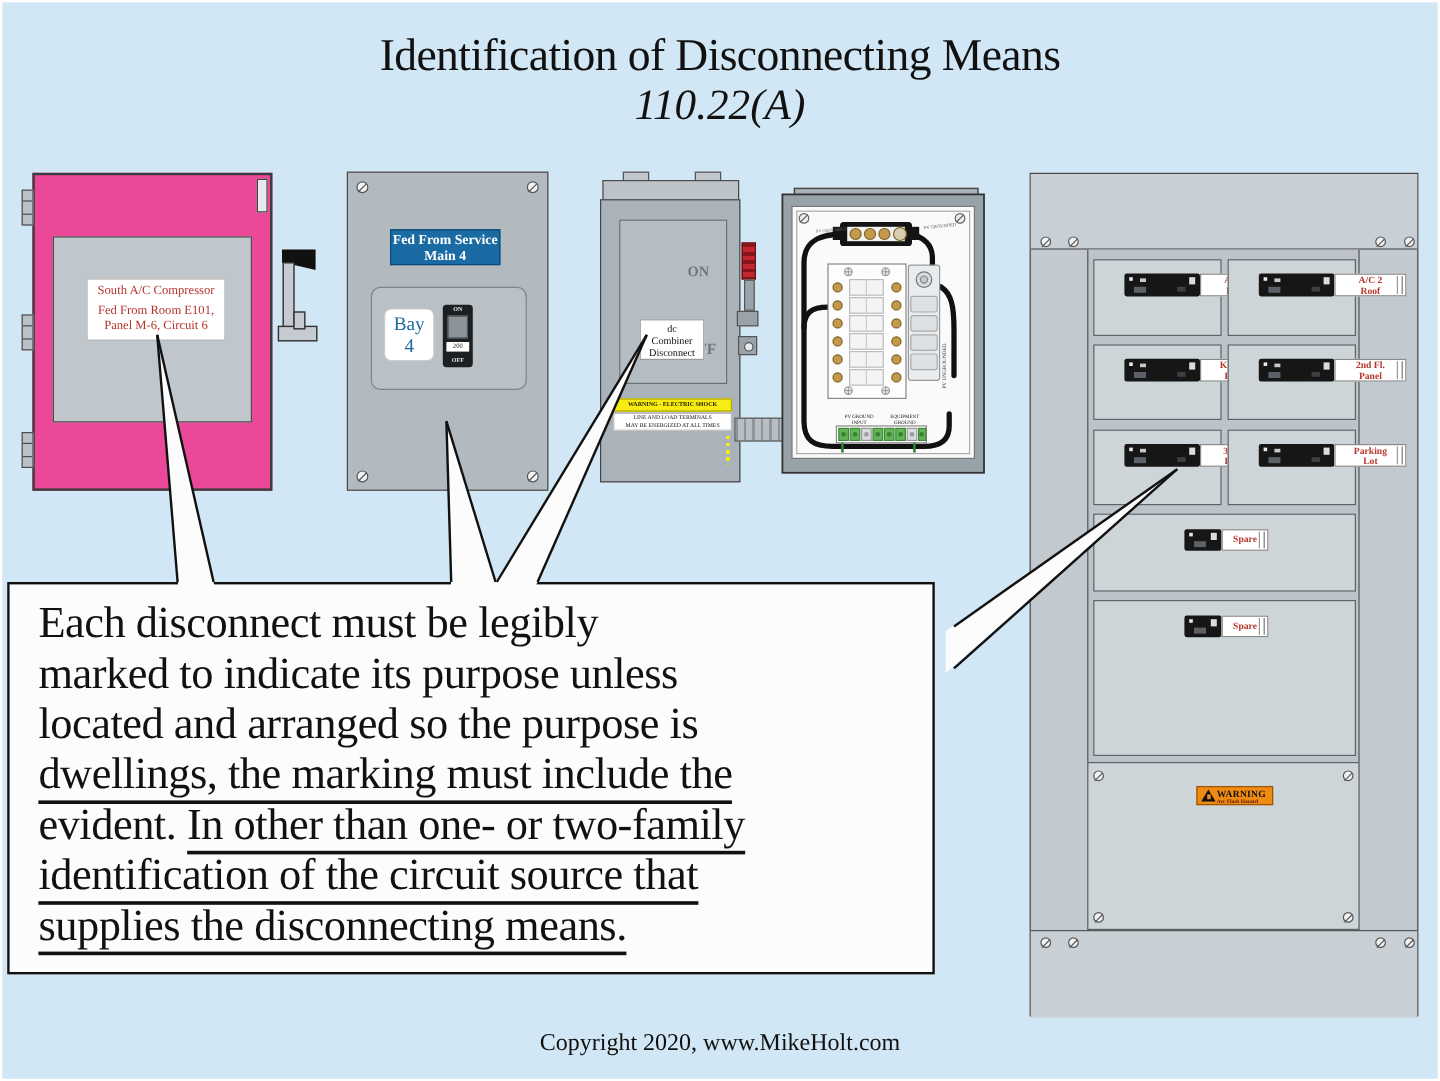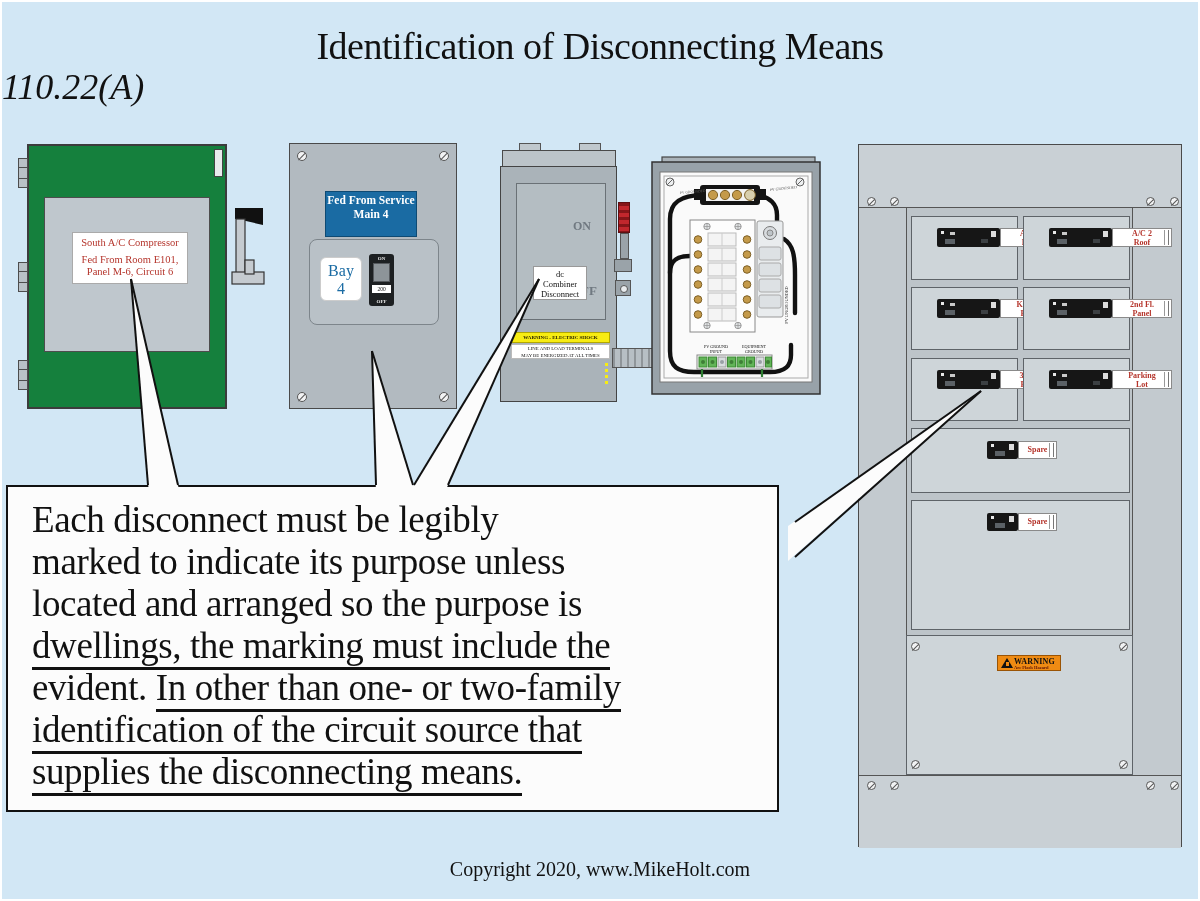--- a/index.html
+++ b/index.html
@@ -1,49 +1,49 @@
 <!DOCTYPE html>
 <html><head>
 <meta charset="utf-8">
 <style>
   html,body{margin:0;padding:0;background:#9db4c2;}
   #canvas{position:relative;width:1200px;height:901px;background:#d2e7f5;overflow:hidden;
           font-family:Liberation Serif, serif;border:2px solid #fff;box-sizing:border-box;}
   .abs{position:absolute;}
   
   #title1{left:0;right:0;top:22px;text-align:center;font-size:38px;color:#111;letter-spacing:-0.5px;}
-  #title2{left:0;right:0;top:64px;font-size:36px;font-style:italic;color:#111;}
+  #title2{left:0;right:0;top:64px;text-align:center;font-size:36px;font-style:italic;color:#111;}
   
   .metal{position:absolute;box-sizing:border-box;}
   .screw{position:absolute;border-radius:50%;background:#f2f3f4;border:1px solid #555;box-sizing:border-box;}
   .screw::after{content:"";position:absolute;left:-1px;right:-1px;top:50%;height:1px;background:#555;transform:rotate(-45deg);}
   .tape{position:absolute;background:#fff;border:1px solid #8a8a8a;color:#b5352c;font-weight:bold;
         text-align:center;box-sizing:border-box;}
   .tape::after{content:"";position:absolute;top:1px;bottom:1px;right:2px;width:3px;
         border-left:1px solid #999;border-right:1px solid #777;}
   .brk{position:absolute;background:#161616;border-radius:2px;}
   .brk i{position:absolute;display:block;}
   .brk .d1{left:4px;top:3px;width:3px;height:3px;background:#e8e8e8;}
   .brk .d2{left:13px;top:4px;width:5px;height:3px;background:#c9c9c9;}
   .brk .n{right:4px;top:3px;width:5px;height:6px;background:#dcdcdc;}
   .brk .g{left:8px;bottom:3px;width:10px;height:5px;background:#5b6166;}
   .brk .g2{right:12px;bottom:4px;width:7px;height:4px;background:#3c4043;}
   
-  #boxA{left:25px;top:142px;width:200px;height:265px;background:#15803d;border:2px solid #3c3c3c;}
+  #boxA{left:25px;top:142px;width:200px;height:265px;background:#ec4899;border:2px solid #3c3c3c;}
   #boxA-door{left:42px;top:195px;width:166px;height:155px;background:#bfc7cd;border:1.5px solid #4d4d4d;}
   .hinge{position:absolute;width:10px;height:30px;background:#b9c1c7;border:1.5px solid #4d4d4d;box-sizing:border-box;}
   .hinge::before,.hinge::after{content:"";position:absolute;left:0;right:0;height:1px;background:#4d4d4d;}
   .hinge::before{top:8px;} .hinge::after{bottom:8px;}
   #boxA-slot{left:212px;top:147px;width:7px;height:26px;background:#e8ebed;border:1px solid #444;}
   #labelA{left:68px;top:228px;width:116px;height:52px;background:#fff;border:1px solid #aaa;
           color:#b5352c;font-size:10.5px;line-height:12px;text-align:center;padding-top:4px;box-sizing:border-box;}
   #labelA .gap{height:5px;}
   
   #panelB{left:287px;top:141px;width:168px;height:266px;background:#b2bac0;border:1.5px solid #4a4a4a;}
-  #labelB{left:35px;top:47px;width:92px;height:46px;background:#1a6ba3;color:#fff;font-weight:bold;
+  #labelB{left:35px;top:47px;width:92px;height:30px;background:#1a6ba3;color:#fff;font-weight:bold;
           font-size:11.5px;line-height:13.5px;text-align:center;padding-top:2px;box-sizing:border-box;border:1px solid #0e4a73;}
   #panelB-inner{left:19px;top:95px;width:128px;height:84px;border:1.5px solid #7d858b;border-radius:8px;background:#b9c1c7;}
   #bayCard{left:30px;top:113px;width:42px;height:44px;background:#fff;border-radius:6px;border:1px solid #ccc;
            color:#1a6ba3;font-size:16px;line-height:18px;text-align:center;padding-top:4px;box-sizing:border-box;}
   #brkB{left:79px;top:110px;width:25px;height:52px;background:#1d2022;border-radius:3px;color:#fff;
         font-size:5px;text-align:center;}
   #brkB .on{position:absolute;top:2px;left:0;right:0;font-weight:bold;color:#e9e9e9;}
   #brkB .tog{position:absolute;left:4px;top:9px;width:17px;height:19px;background:#8d9499;border:1px solid #55595d;box-sizing:border-box;}
   #brkB .amp{position:absolute;left:3px;top:31px;width:19px;height:8px;background:#fff;color:#111;font-size:5.5px;line-height:8px;}
   #brkB .off{position:absolute;bottom:2px;left:0;right:0;font-weight:bold;color:#e9e9e9;}

